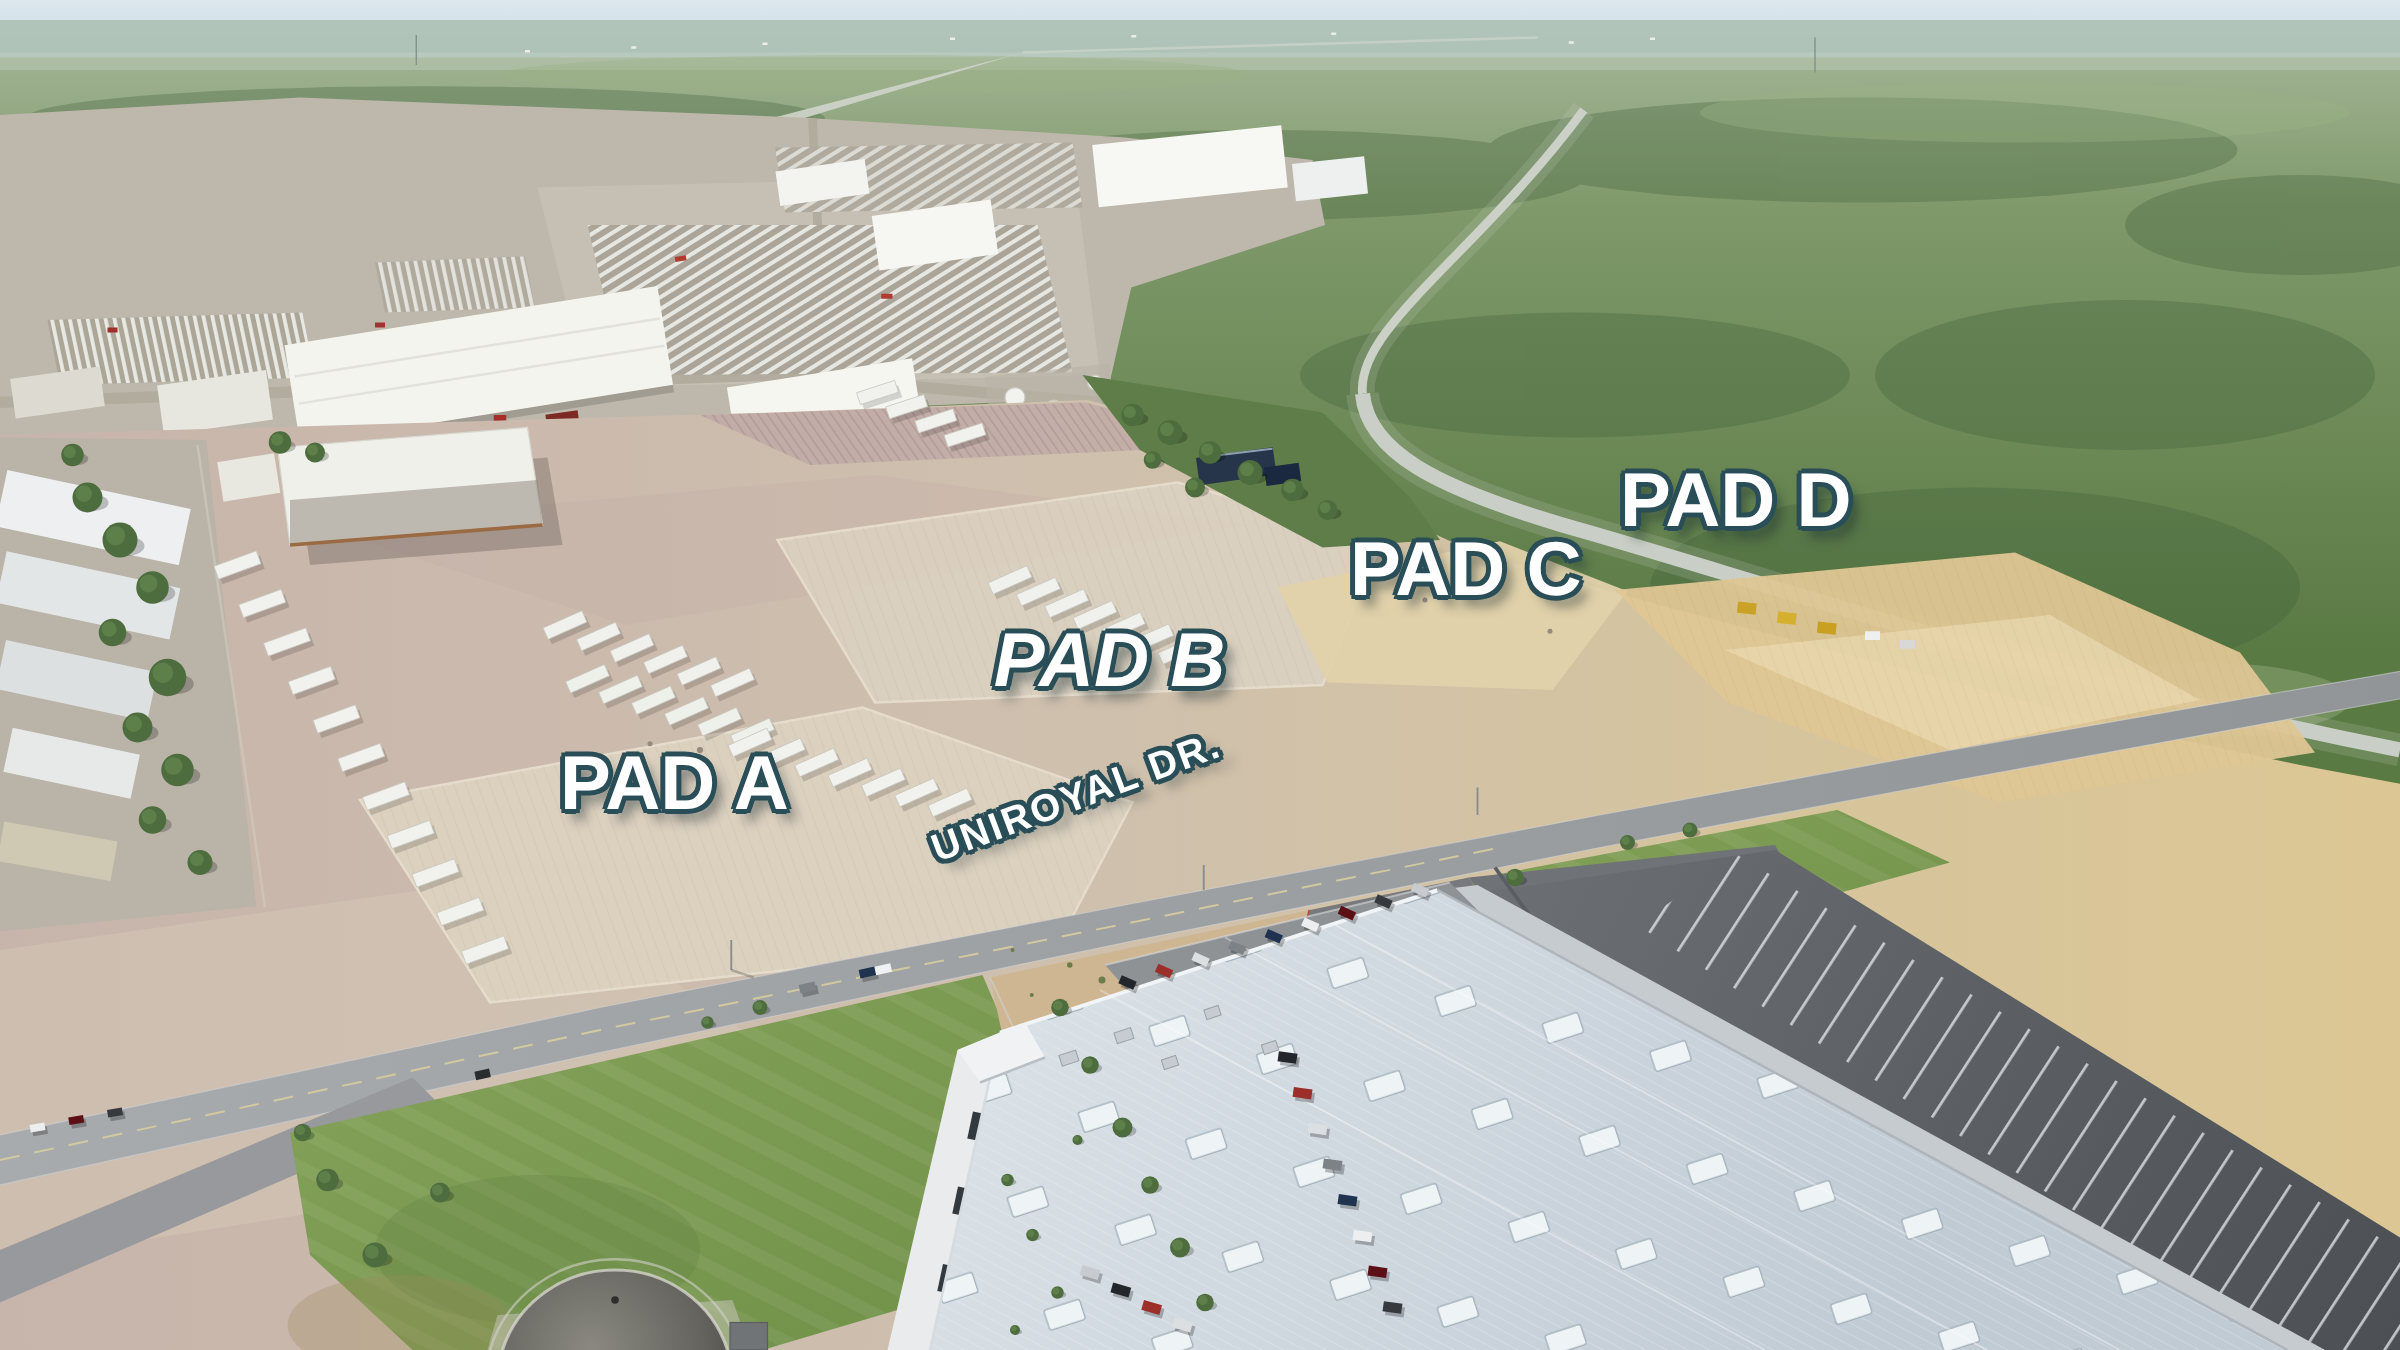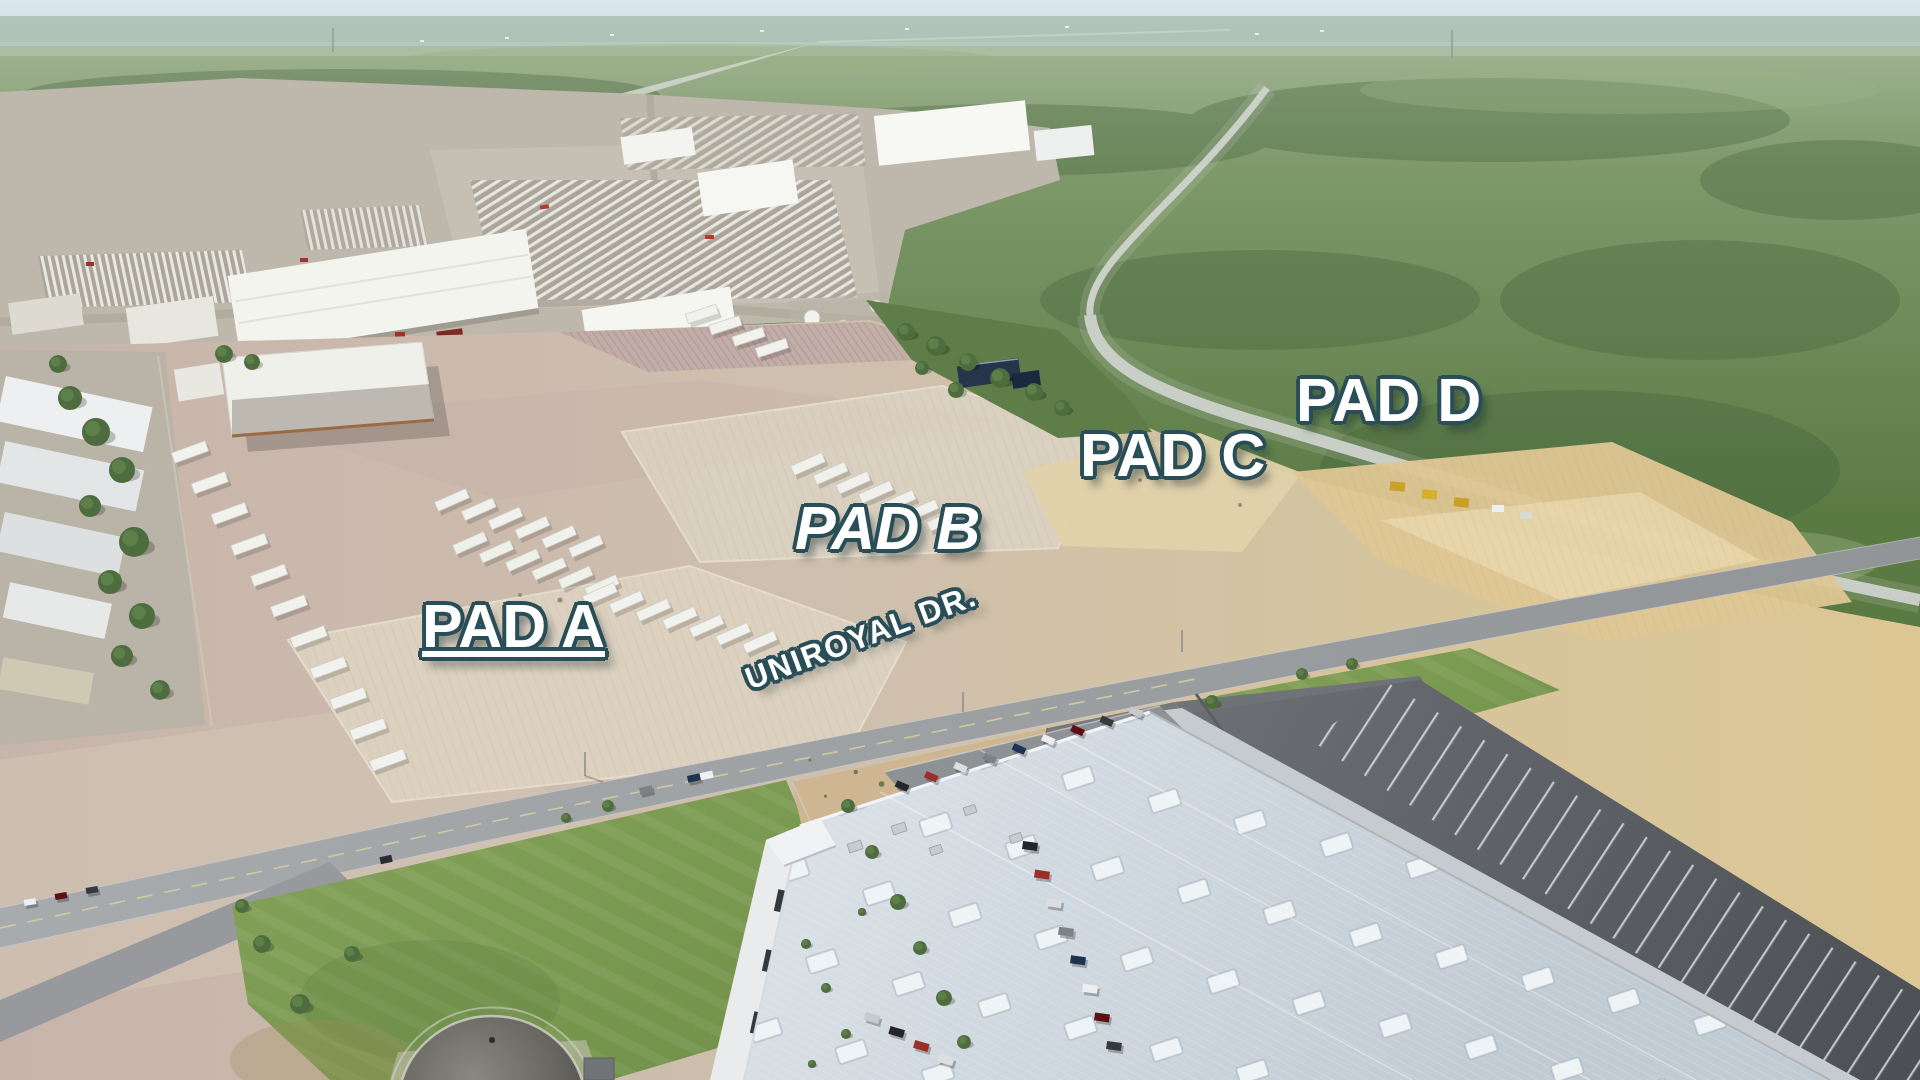--- a/index.html
+++ b/index.html
@@ -612,18 +612,18 @@
         <path d="M1182 652 L1182 630"></path>
         <path d="M963 712 L963 692"></path>
     <path d="M585 776 L603 782" stroke="rgba(0,0,0,0.2)" stroke-width="2"></path>
   </g>
   <g>
     <rect x="700" y="772" width="13" height="7" transform="rotate(-12 706 775)" fill="#f0f1f2"></rect>
     <rect x="380" y="856" width="12" height="7" transform="rotate(-12 386 859)" fill="#2a2d30"></rect>
   </g>
 </svg>
 
-<div class="lab" style="left:422px;top:596px;text-decoration:underline;">PAD A</div>
+<div class="lab" style="left:448px;top:596px;">PAD A</div>
 <div class="lab" style="left:795px;top:498px;font-style:italic;">PAD B</div>
 <div class="lab" style="left:1080px;top:425px;">PAD C</div>
 <div class="lab" style="left:1296px;top:370px;">PAD D</div>
 <div class="lab lab-street" style="left:861px;top:637px;">UNIROYAL DR.</div>
 </div>
 
 </body></html>

